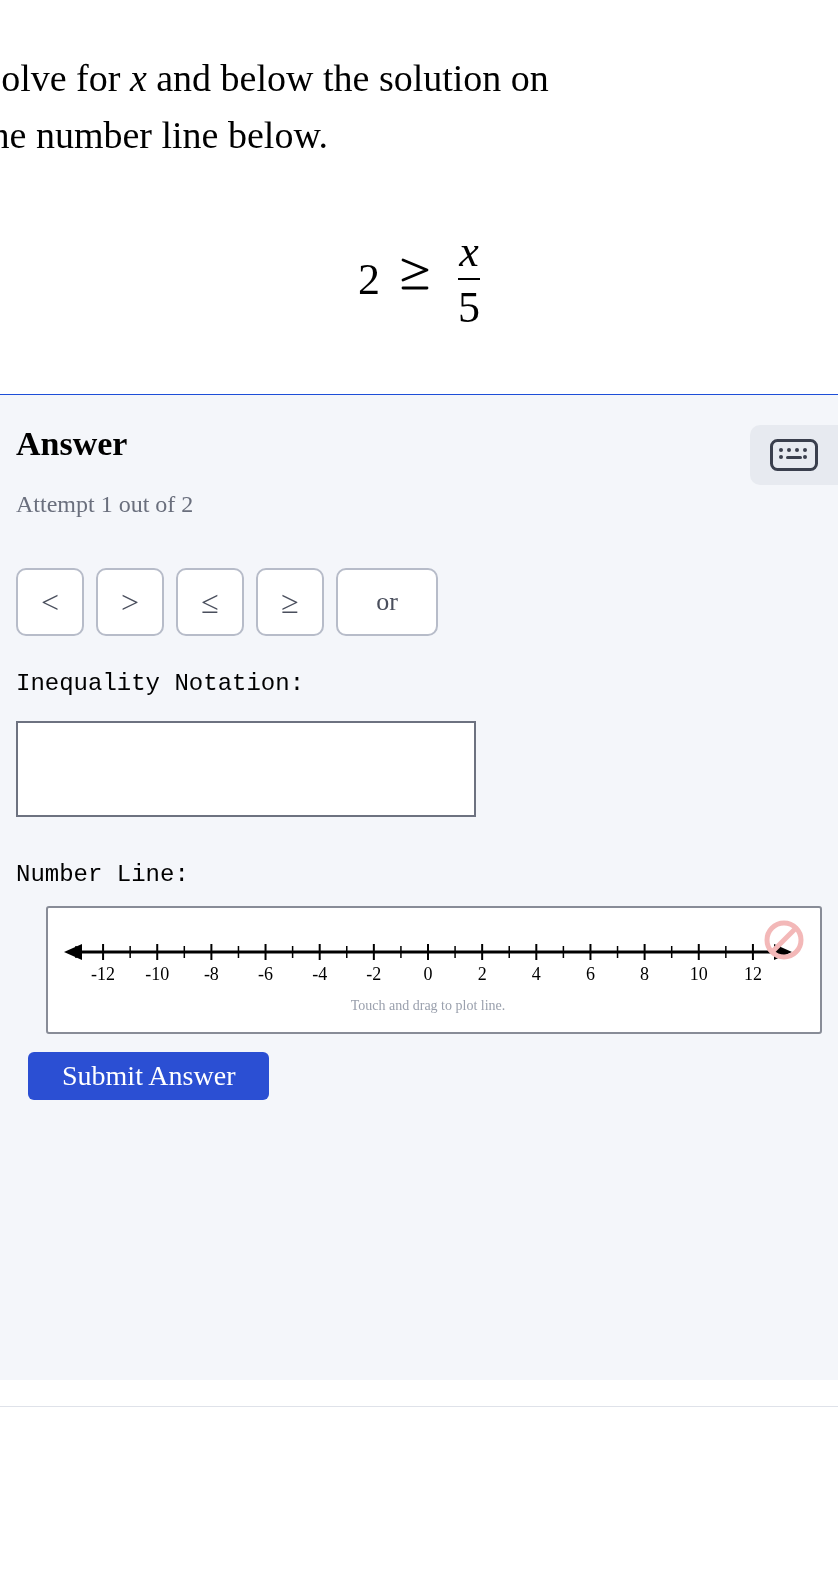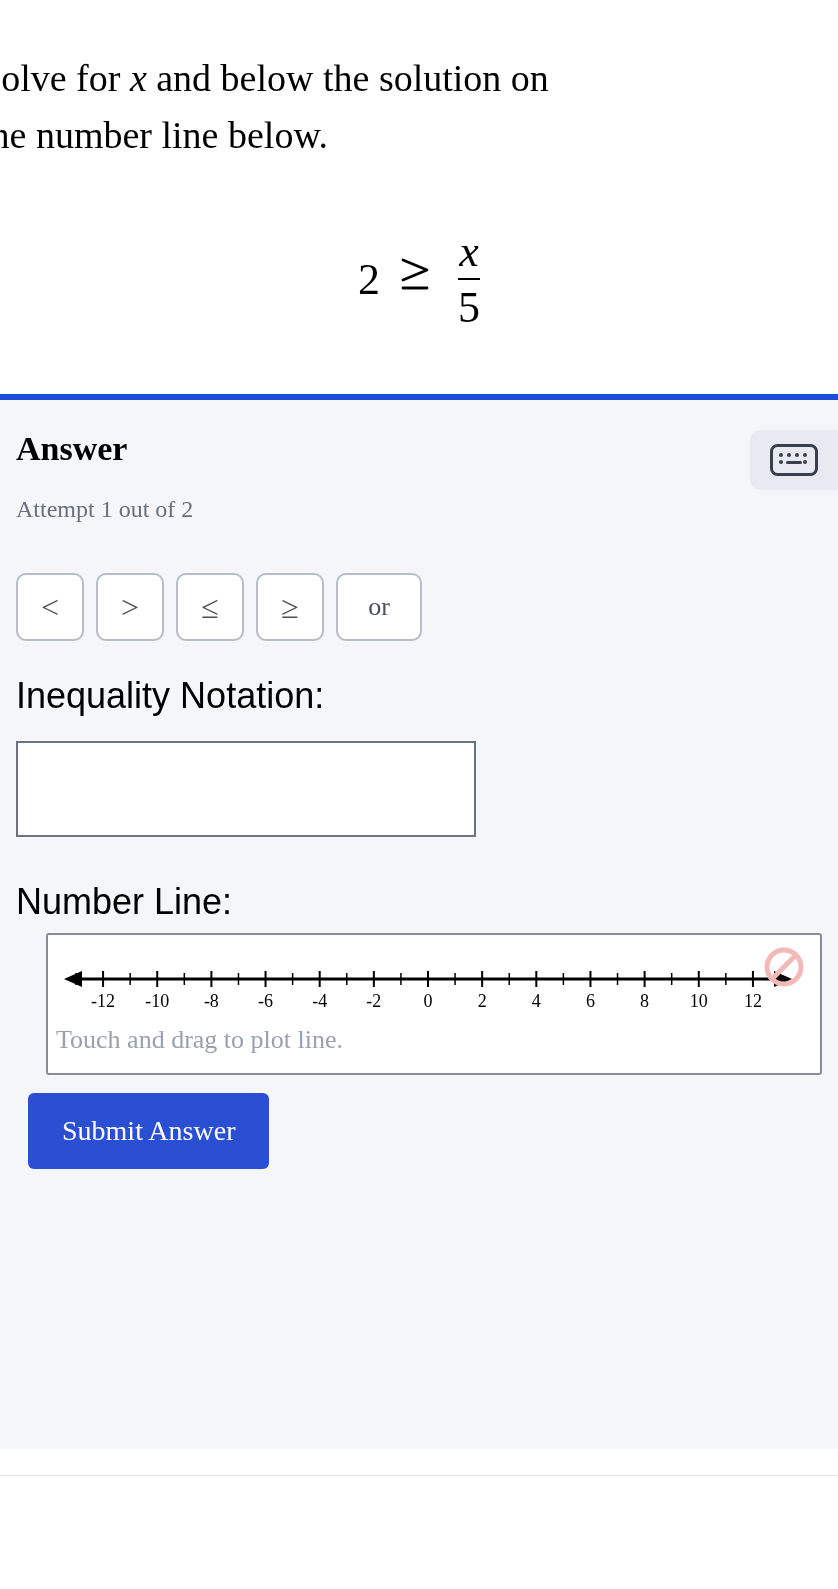--- a/index.html
+++ b/index.html
@@ -44,21 +44,21 @@
 .fraction .den {
   display: block;
   border-top: 2.5px solid #000;
   line-height: 1;
   padding-top: 6px;
 }
 .answer-area {
   background: #f4f6fa;
   padding: 30px 16px 280px 16px;
   position: relative;
-  border-top: 6px solid #1d4ed8;
+  border-top: 1px solid #1d4ed8;
 }
 .answer-header {
   font-size: 34px;
   font-weight: bold;
   font-family: Georgia, serif;
 }
 .attempt {
   font-size: 24px;
   color: #6a6f7d;
   margin-top: 28px;
@@ -89,67 +89,67 @@
   border-radius: 10px;
   background: #fff;
   display: flex;
   align-items: center;
   justify-content: center;
   font-size: 32px;
   color: #4a4f5d;
   font-family: 'Times New Roman', serif;
   cursor: pointer;
 }
-.op-btn.or-btn { width: 86px; font-size: 26px; font-family: Georgia, serif; }
+.op-btn.or-btn { width: 102px; font-size: 26px; font-family: Georgia, serif; }
 .section-label {
-  font-size: 36px;
+  font-size: 24px;
   margin-top: 34px;
-  font-family: Liberation Sans, sans-serif;
+  font-family: Liberation Mono, monospace;
 }
 .ineq-input {
   width: 460px;
   height: 96px;
   border: 2px solid #6d7280;
   background: #fff;
   margin-top: 24px;
   font-size: 30px;
   padding: 0 12px;
   font-family: Georgia, serif;
 }
 .nl-label { margin-top: 44px; }
 .number-line-wrap {
   background: #fff;
   border: 2px solid #888c97;
   border-radius: 3px;
-  margin-top: 10px;
+  margin-top: 18px;
   margin-left: 30px;
   padding: 16px 20px 18px 8px;
   position: relative;
 }
 .clear-icon {
   position: absolute;
   top: 10px;
   right: 14px;
 }
 .nl-svg { display: block; width: 100%; height: 70px; }
 .nl-hint {
-  text-align: left;
+  text-align: center;
   color: #9aa0ad;
-  font-size: 26px;
+  font-size: 14px;
   font-family: Georgia, serif;
   margin-top: 4px;
 }
 .submit-btn {
   background: #2b4fd3;
   color: #fff;
   font-size: 28px;
   font-family: Georgia, serif;
   border: none;
   border-radius: 6px;
-  padding: 22px 34px;
+  padding: 8px 34px;
   margin-top: 18px;
   margin-left: 12px;
   cursor: pointer;
 }
 .footer-line {
   margin-top: 26px;
   border-top: 1.5px solid #dfe2e9;
   height: 1px;
 }
 </style>

